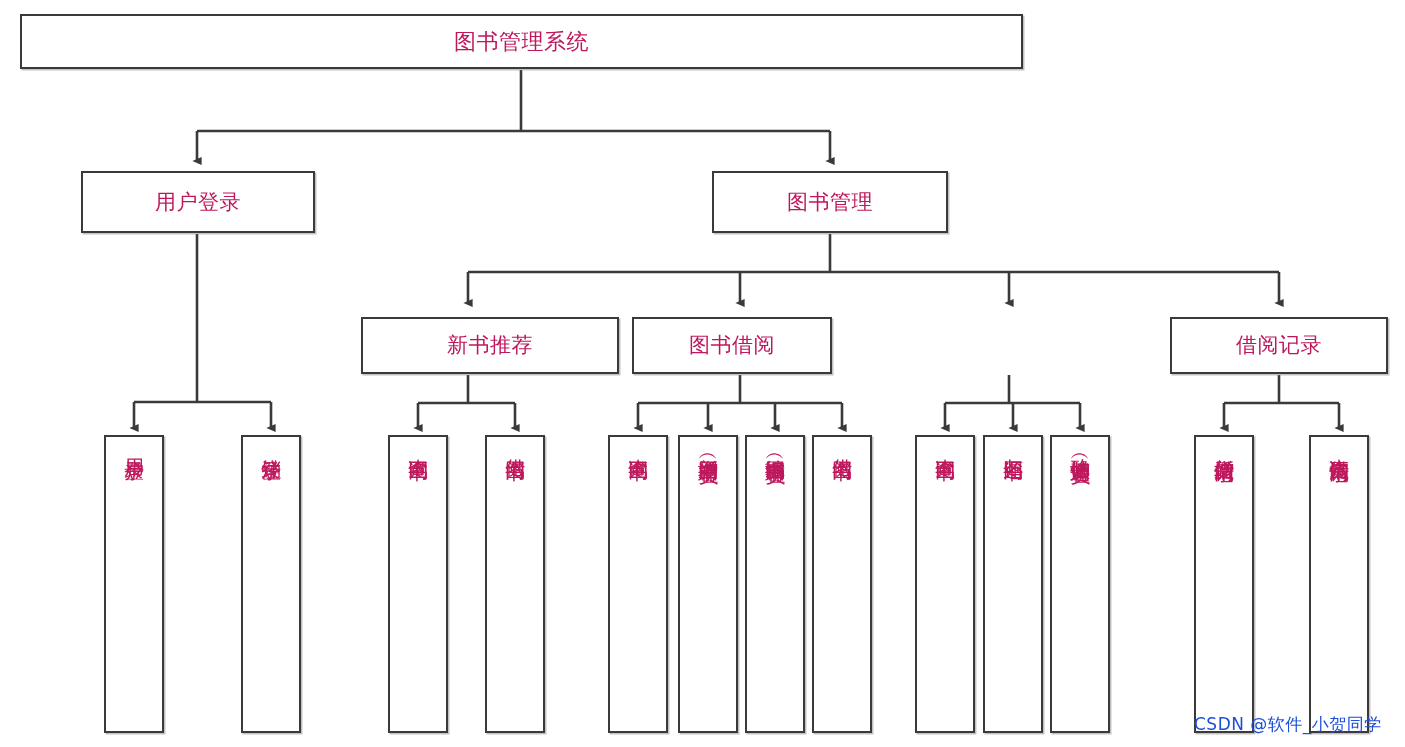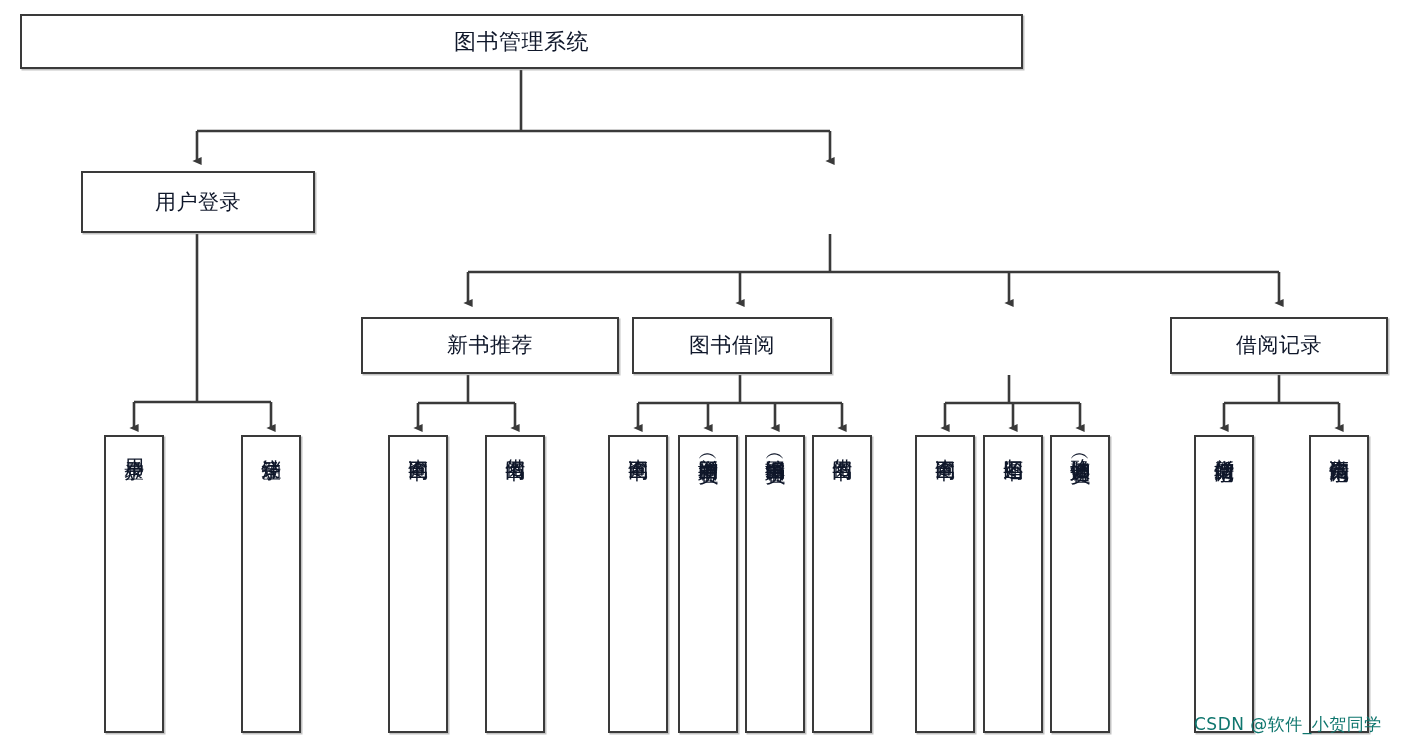--- a/index.html
+++ b/index.html
@@ -30,21 +30,21 @@
     position: absolute;
     box-sizing: border-box;
     background: #ffffff;
     border: 2.5px solid #3a3a3a;
     display: flex;
     align-items: center;
     justify-content: center;
     box-shadow: 1.5px 1.5px 0 rgba(120,120,120,0.45);
   }
   .node .label {
-    color: #0f172a;
+    color: #be185d;
     font-size: 21px;
     line-height: 1.05;
     letter-spacing: 0.5px;
     white-space: nowrap;
     text-align: center;
   }
   .node.root .label { font-size: 22px; }
   .node.level2 .label { font-size: 21px; }
   .node.level3 .label { font-size: 21px; }
   
@@ -59,21 +59,21 @@
     -webkit-text-orientation: upright;
     font-size: 20px;
     line-height: 1.18;
     letter-spacing: 1px;
     white-space: pre-wrap;
     max-height: 288px;
     text-align: start;
   }
   .watermark {
     position: absolute;
-    color: #0f766e;
+    color: #1d4ed8;
     font-size: 17px;
     letter-spacing: 0.5px;
     white-space: nowrap;
     user-select: none;
   }
 </style>
 </head>
 <body>
 
 <div id="canvas">
@@ -128,20 +128,23 @@
     </g>
   </svg>
 
   <div class="node root" style="left:20px; top:14px; width:1003px; height:55px;">
     <span class="label">图书管理系统</span>
   </div>
 
   <div class="node level2" style="left:81px; top:171px; width:234px; height:62px;">
     <span class="label">用户登录</span>
   </div>
+  <div class="node level2" style="left:712px; top:171px; width:236px; height:62px;">
+    <span class="label">图书管理</span>
+  </div>
 
   <div class="node level3" style="left:361px; top:317px; width:258px; height:57px;">
     <span class="label">新书推荐</span>
   </div>
   <div class="node level3" style="left:632px; top:317px; width:200px; height:57px;">
     <span class="label">图书借阅</span>
   </div>
   <div class="node level3" style="left:1170px; top:317px; width:218px; height:57px;">
     <span class="label">借阅记录</span>
   </div>

